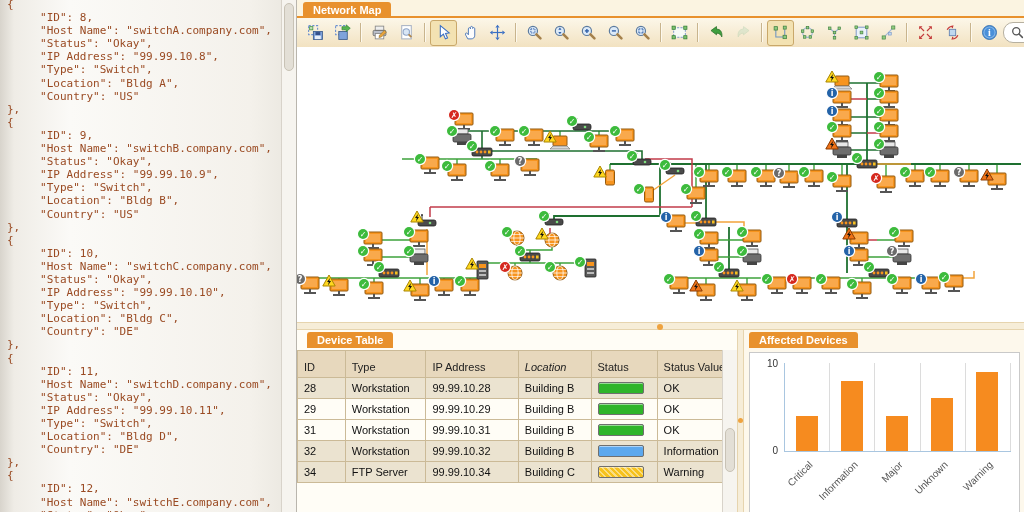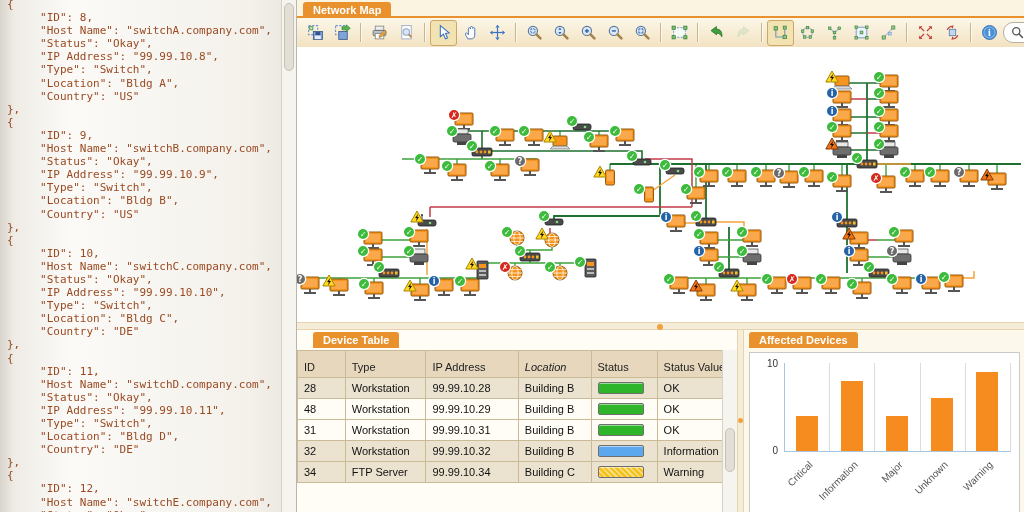--- a/index.html
+++ b/index.html
@@ -39,21 +39,21 @@
   .hsplit{position:absolute;left:297px;top:322px;width:727px;height:8px;background:#F6EDD8;
     border-top:1px solid #E6D4AE;border-bottom:1px solid #E6D4AE;box-sizing:border-box;}
   .hsplit .dot{position:absolute;left:360px;top:1px;width:6px;height:6px;border-radius:50%;background:#EFA33F;}
   .vsplit{position:absolute;left:737px;top:330px;width:7px;height:182px;background:#F6EDD8;
     border-left:1px solid #E6D4AE;border-right:1px solid #E6D4AE;box-sizing:border-box;}
   .vsplit .dot{position:absolute;top:88px;left:0px;width:5px;height:5px;border-radius:50%;background:#EFA33F;}
 
   
   .table-panel{position:absolute;left:297px;top:330px;width:440px;height:182px;background:#FFFDF6;overflow:hidden;}
   .table-panel .tabrow{height:20px;background:#FFFDF6;}
-  .table-panel .tab{margin-left:16px;margin-top:2px;}
+  .table-panel .tab{margin-left:10px;margin-top:2px;}
   .dtable{border-collapse:collapse;font-size:11px;table-layout:fixed;margin-left:0;}
   .dtable th{background:#E7D8BD;border:1px solid #CBBA97;padding:9px 4px 3px 6px;text-align:left;
     font-weight:normal;color:#222;height:14px;overflow:hidden;white-space:nowrap;}
   .dtable td{border:1px solid #CBBA97;padding:2px 4px 2px 6px;color:#111;height:16px;overflow:hidden;white-space:nowrap;}
   .dtable tr.alt td{background:#EBE3D0;}
   .pill{width:44px;height:10px;border:1px solid #6F6F6F;border-radius:2px;
     box-shadow:inset 0 1px 0 rgba(255,255,255,.5);}
   .pill.hatch{background-image:repeating-linear-gradient(45deg,rgba(255,255,255,.45) 0 1.5px,transparent 1.5px 4px);}
   .tbl-scroll{right:0;top:20px;width:14px;height:162px;}
   .tbl-scroll .thumb{top:78px;height:42px;}
@@ -1275,21 +1275,21 @@
             <td>28</td>
             <td>Workstation</td>
             <td>99.99.10.28</td>
             <td>Building B</td>
             <td>
               <div class="pill" style="background-color: rgb(47, 181, 42);"></div>
             </td>
             <td>OK</td>
           </tr>
           <tr>
-            <td>48</td>
+            <td>29</td>
             <td>Workstation</td>
             <td>99.99.10.29</td>
             <td>Building B</td>
             <td>
               <div class="pill" style="background-color: rgb(47, 181, 42);"></div>
             </td>
             <td>OK</td>
           </tr>
           <tr>
             <td>31</td>

